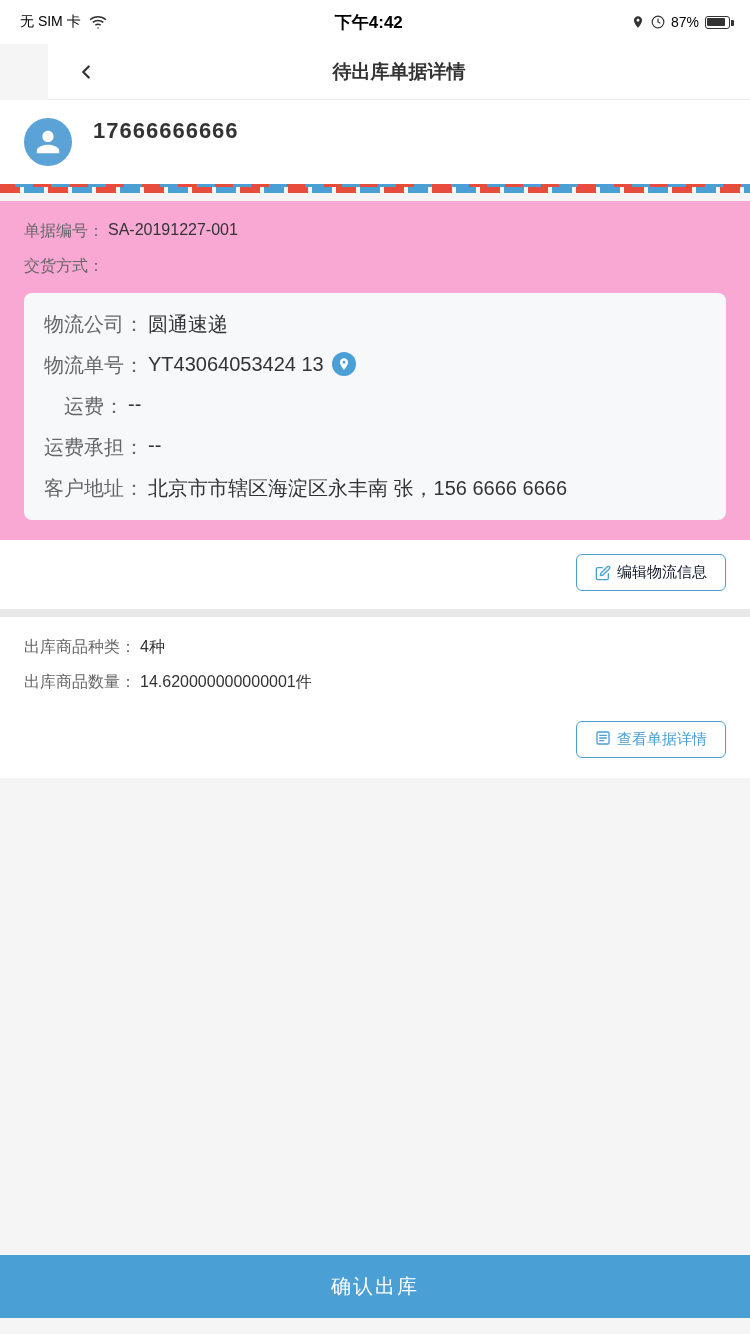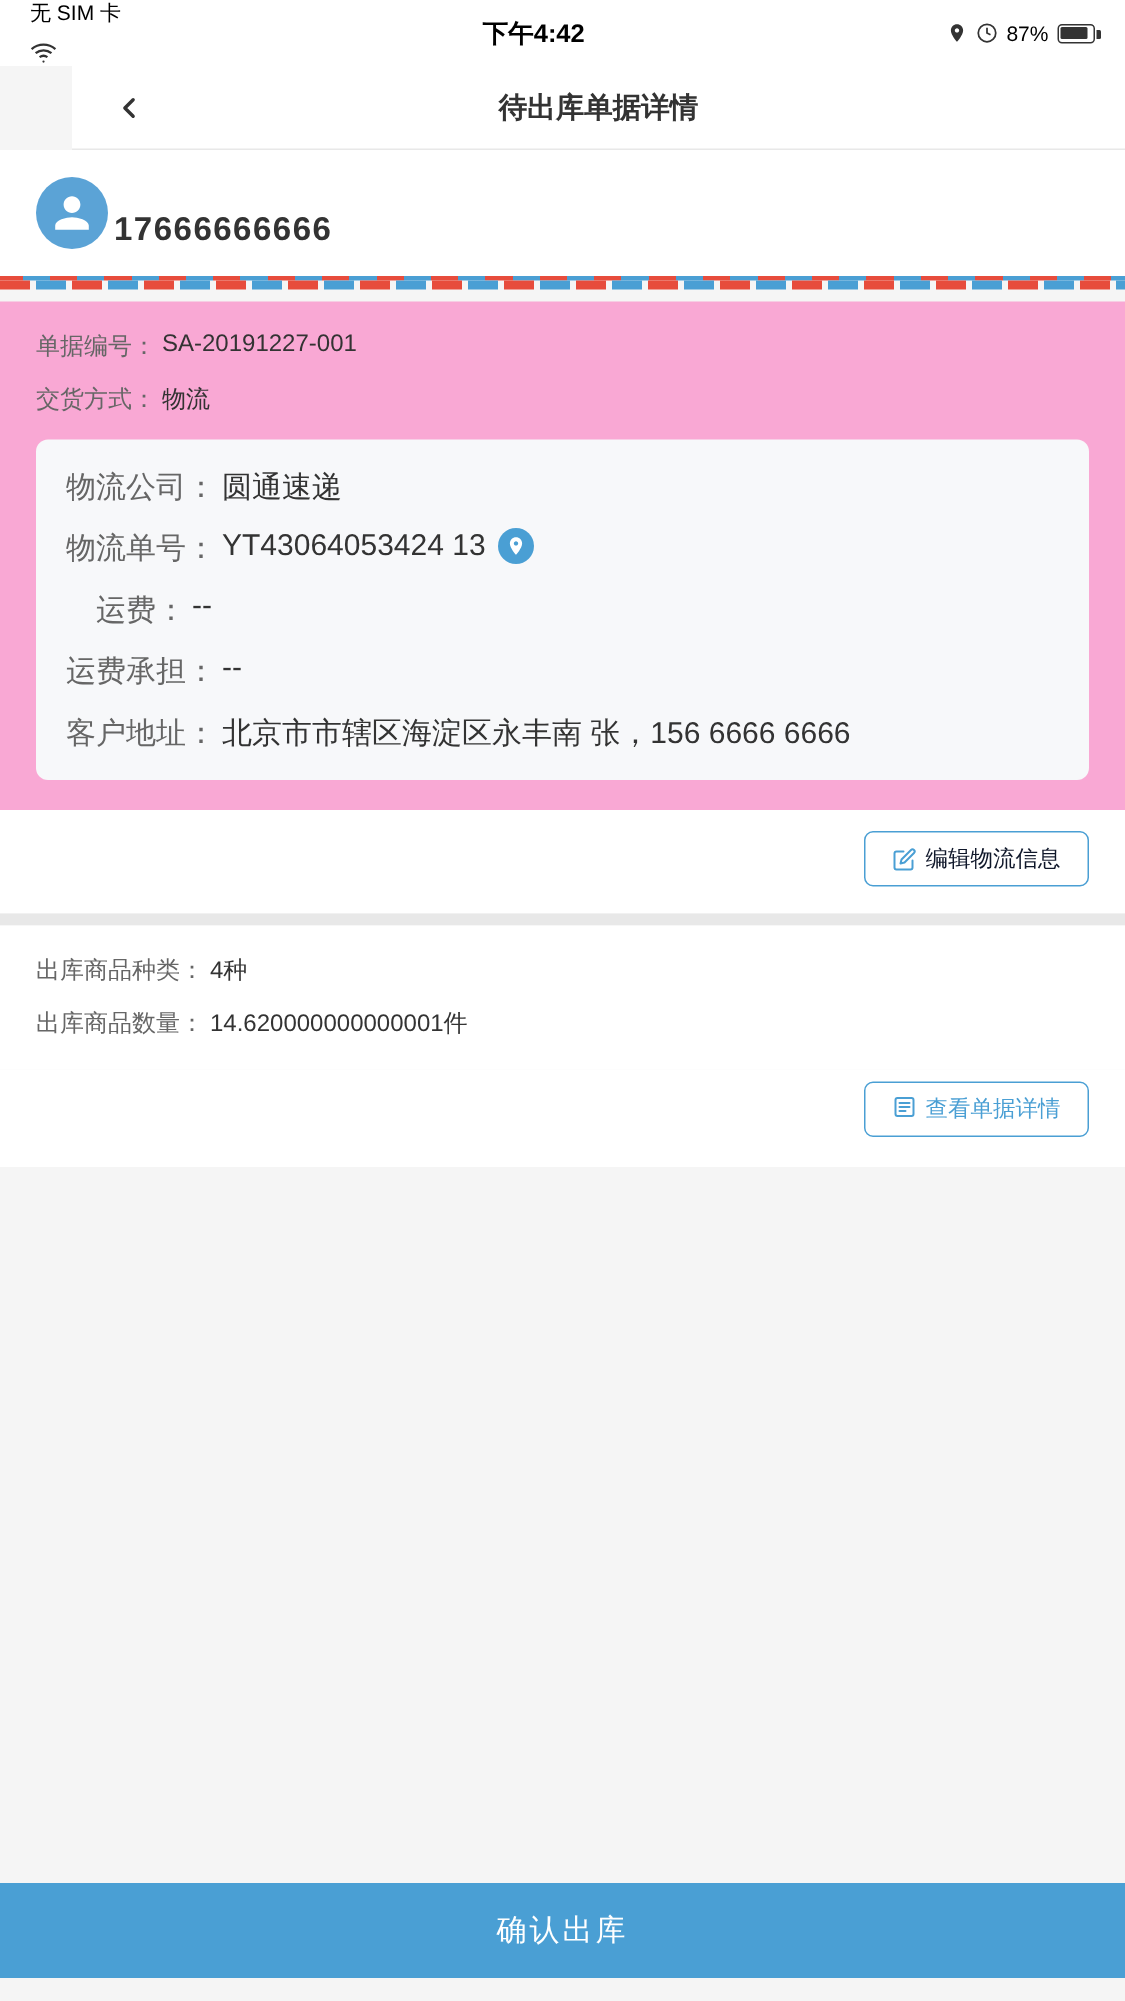--- a/index.html
+++ b/index.html
@@ -17,21 +17,21 @@
     .status-bar {
       background: #fff;
       height: 44px;
       display: flex;
       align-items: center;
       justify-content: space-between;
       padding: 0 20px;
       font-size: 15px;
       font-weight: 500;
     }
-    .status-left { display: flex; align-items: flex-start; gap: 8px; font-size: 14px; flex-direction: column; }
+    .status-left { display: flex; align-items: flex-start; gap: 8px; font-size: 14px; }
     .status-center { font-size: 17px; font-weight: 600; }
     .status-right { display: flex; align-items: center; gap: 6px; font-size: 14px; }
     .battery-box {
       display: inline-flex; align-items: center; gap: 2px;
     }
     .battery-body {
       width: 25px; height: 13px; border: 1.5px solid #333; border-radius: 3px;
       position: relative; display: flex; align-items: center; padding: 1.5px;
     }
     .battery-body::after {
@@ -64,22 +64,22 @@
     .nav-title {
       position: absolute; left: 50%; transform: translateX(-50%);
       font-size: 19px; font-weight: 600; color: #333;
     }
 
     
     .header-user {
       background: #fff;
       padding: 18px 24px;
       display: flex;
-      align-items: flex-end;
-      gap: 4px;
+      align-items: flex-start;
+      gap: 21px;
       border-bottom: 3px solid transparent;
       border-image: repeating-linear-gradient(90deg, #e74c3c 0px, #e74c3c 18px, #4a9fd4 18px, #4a9fd4 36px) 3;
     }
     .avatar {
       width: 48px; height: 48px; border-radius: 50%;
       background: #5ba3d6;
       display: flex; align-items: center; justify-content: center;
       flex-shrink: 0;
     }
     .avatar svg { width: 28px; height: 28px; }
@@ -318,21 +318,20 @@
 
 <div class="dashed-line"></div>
 
 <div class="info-section">
   <div class="info-row">
     <span class="info-label">单据编号：</span>
     <span class="info-value">SA-20191227-001</span>
   </div>
   <div class="info-row">
     <span class="info-label">交货方式：</span>
-    <span class="info-value">物流</span>
   </div>
 
   <div class="logistics-box">
     <div class="logistics-row">
       <span class="logistics-label">物流公司：</span>
       <span class="logistics-value">圆通速递</span>
     </div>
     <div class="logistics-row">
       <span class="logistics-label">物流单号：</span>
       <span class="logistics-value">

